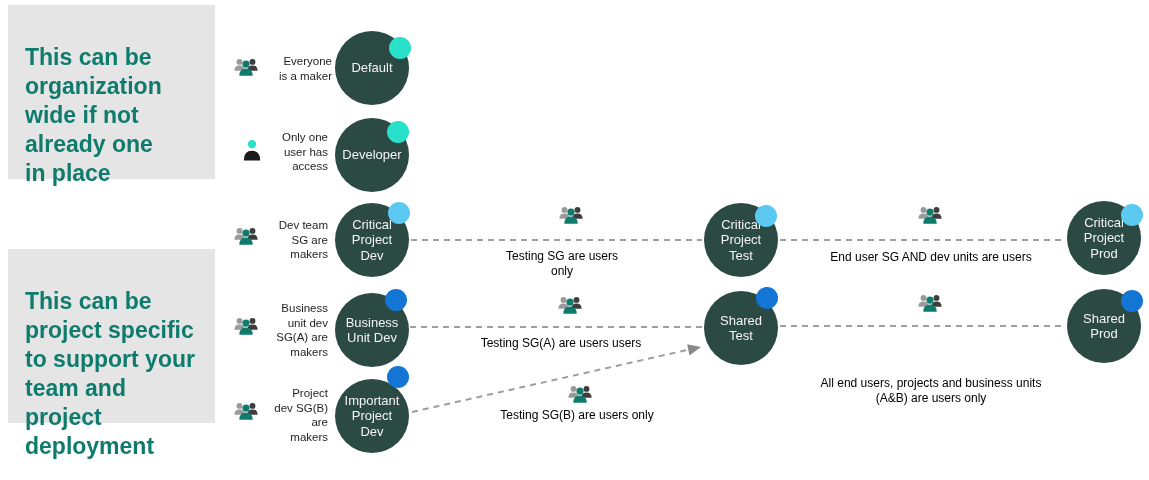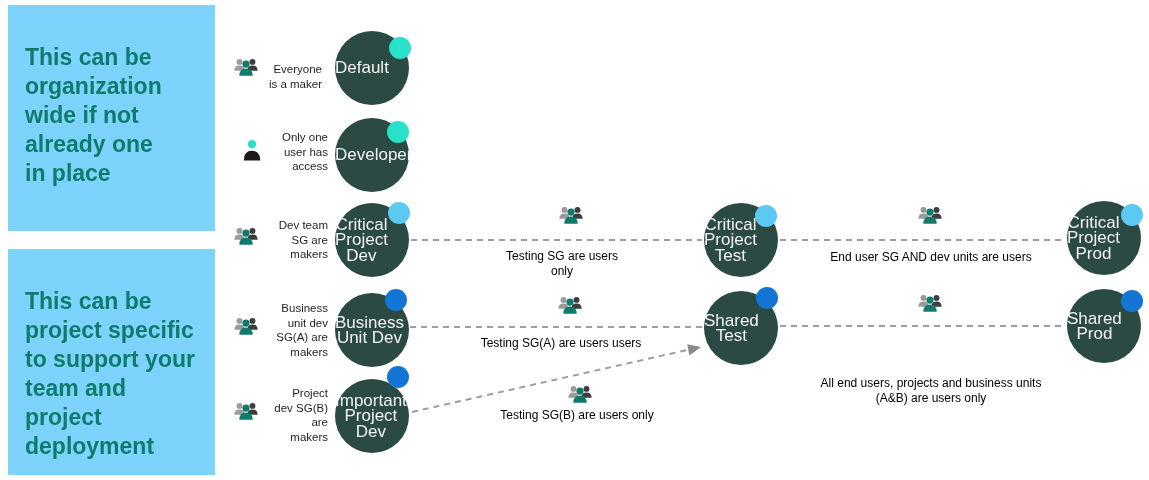--- a/index.html
+++ b/index.html
@@ -2,33 +2,33 @@
 <html><head>
 <meta charset="utf-8">
 <style>
   html,body{margin:0;padding:0;background:#fff;}
   #stage{
     position:relative;width:1149px;height:480px;background:#fff;overflow:hidden;
     font-family:"Liberation Sans","DejaVu Sans",sans-serif;
   }
   .preline{white-space:pre-line;}
   .note-box{
-    position:absolute;left:8px;width:207px;height:226px;background:#7dd3fc;
+    position:absolute;left:8px;width:207px;height:174px;background:#e5e5e5;
     box-sizing:border-box;padding:38px 14px 16px 17px;
   }
   .note-text{
     color:#0E7B6C;font-size:23px;font-weight:bold;line-height:29px;letter-spacing:0;
   }
   .maker-label{
     position:absolute;width:70px;text-align:right;font-size:11.5px;line-height:14.5px;color:#1F1F1F;
   }
   .env-circle{
     position:absolute;width:74px;height:74px;border-radius:50%;background:#2C4A44;
-    display:flex;align-items:center;justify-content:flex-start;text-align:center;
-    color:#F4F4F4;font-size:17px;line-height:15.5px;
+    display:flex;align-items:center;justify-content:center;text-align:center;
+    color:#F4F4F4;font-size:13px;line-height:15.5px;
   }
   .env-dot{
     position:absolute;width:22px;height:22px;border-radius:50%;background:#29E0CB;
   }
   .conn-label{
     position:absolute;text-align:center;font-size:12px;line-height:15px;color:#000000;
   }
   .icon-wrap{position:absolute;}
   svg{display:block;}
   #connector-svg{position:absolute;left:0;top:0;pointer-events:none;}
@@ -68,21 +68,21 @@
   <div class="icon-wrap" style="left:233px;top:55px;">
     <svg width="26" height="24" viewBox="0 0 28 24">
       <circle cx="7" cy="6.5" r="3.2" fill="#9A9A9A"></circle>
         <path d="M1.5,16 Q1.5,10.3 7,10.3 Q12.5,10.3 12.5,16 Z" fill="#9A9A9A"></path>
       <circle cx="21" cy="6.5" r="3.2" fill="#3D3D3D"></circle>
         <path d="M15.5,16 Q15.5,10.3 21,10.3 Q26.5,10.3 26.5,16 Z" fill="#3D3D3D"></path>
       <circle cx="14" cy="8.8" r="3.9" fill="#0E7B6C"></circle>
         <path d="M6.8,21.5 Q6.8,13.6 14,13.6 Q21.2,13.6 21.2,21.5 Z" fill="#0E7B6C"></path>
     </svg>
   </div>
-  <div class="maker-label preline" style="left:252px;top:54px;margin-top:8px;">Everyone
+  <div class="maker-label preline" style="left:262px;top:54px;">Everyone
 is a maker</div>
   <div class="env-circle" style="left:335px;top:31px;">
     <span class="preline">Default</span>
     <span class="env-dot" style="left: 54px; top: 6px; background: rgb(41, 224, 203);"></span>
   </div>
 
   <div class="icon-wrap" style="left:241px;top:138px;">
     <svg width="22" height="25" viewBox="0 0 22 24">
       <circle cx="11" cy="5.6" r="4.2" fill="#29E0CB"></circle>
       <path d="M2.8,22 Q2.8,12.3 11,12.3 Q19.2,12.3 19.2,22 Z" fill="#1A1A1A"></path>

